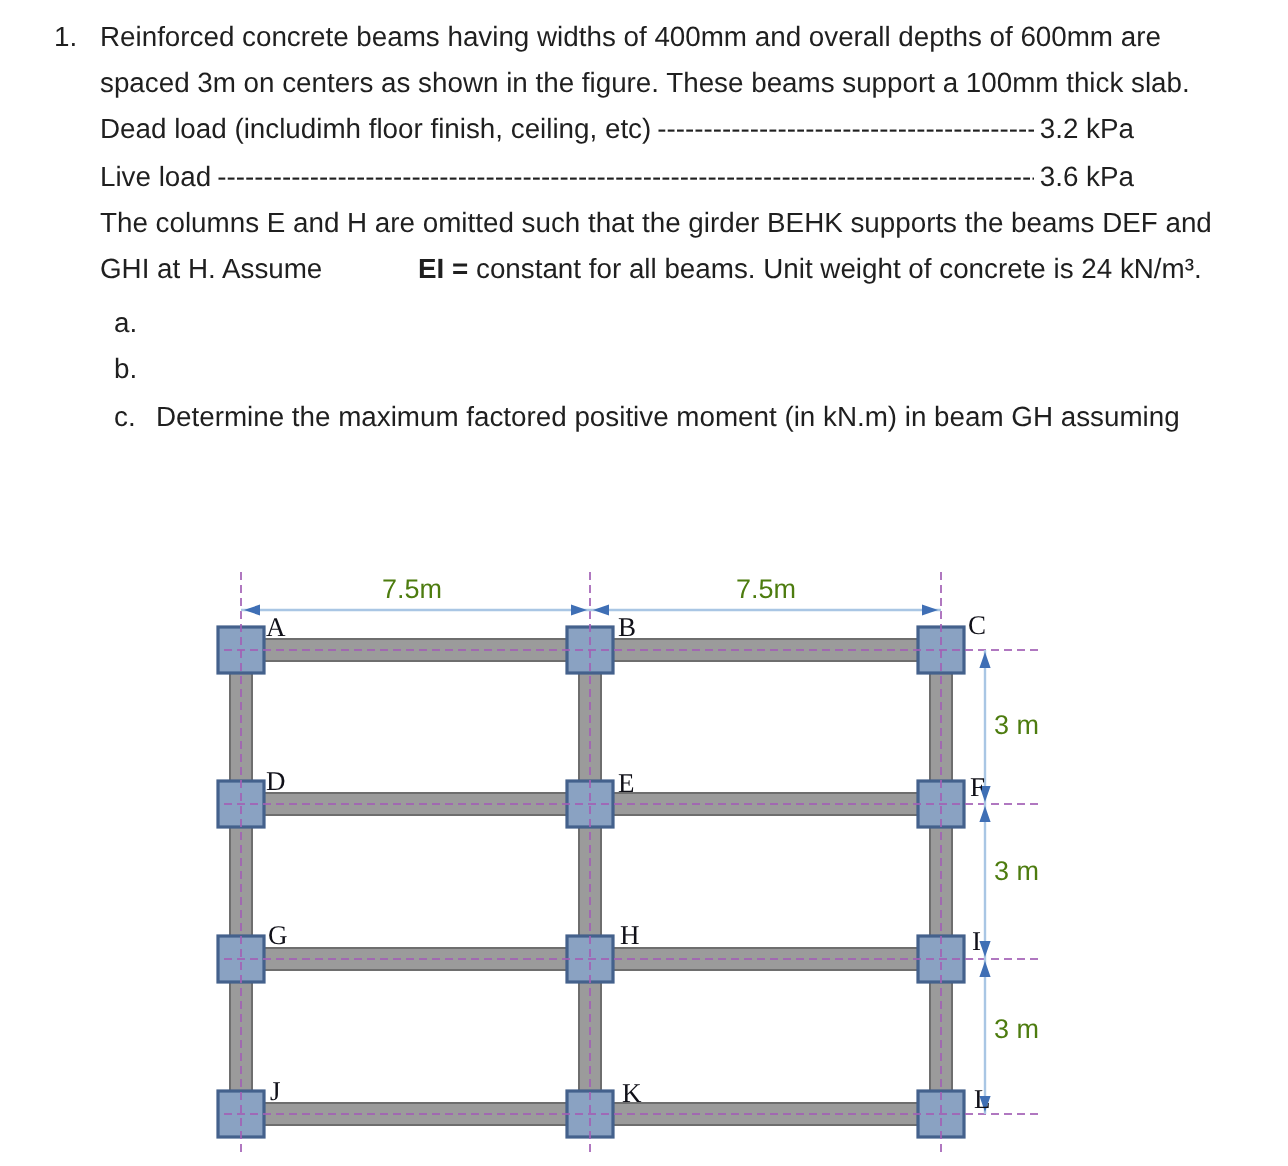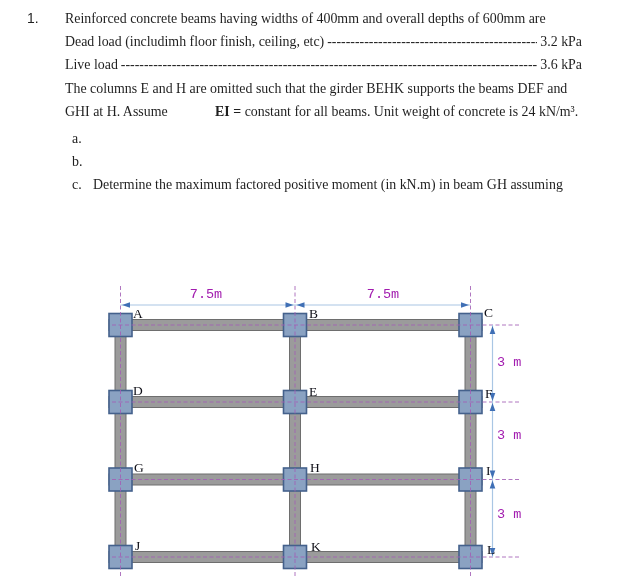--- a/index.html
+++ b/index.html
@@ -1,51 +1,52 @@
 <!DOCTYPE html>
 <html><head>
 <meta charset="utf-8">
 <style>
   html,body{margin:0;padding:0;background:#ffffff;}
   .page{position:relative;width:644px;height:583px;background:#ffffff;overflow:hidden;
         font-family:"Liberation Sans",sans-serif;color:#1f1f1f;}
   
   .ptext{position:absolute;left:0;top:7px;width:644px;font-size:13.9px;line-height:23.2px;}
   .pnum{position:absolute;left:27px;top:0;}
-  .pbody{position:absolute;left:65px;top:0;width:575px;font-family:Liberation Serif, serif;}
+  .pbody{position:absolute;left:50px;top:0;width:575px;}
   .line{white-space:nowrap;height:23.2px;}
   .leader-row{display:flex;width:517px;}
   .leader-row .leader{flex:1 1 auto;overflow:hidden;white-space:nowrap;margin:0 3px;}
   .leader-row span{white-space:nowrap;}
   .bold{font-weight:bold;padding-left:44px;}
   .list{margin-top:4px;}
   .item{display:flex;height:23.2px;white-space:nowrap;}
   .item .marker{flex:none;width:21px;padding-left:7px;}
   .item .itext{white-space:nowrap;}
   .cont{margin-left:28px;height:23.2px;white-space:nowrap;}
   
   .fig-svg{position:absolute;left:0;top:0;width:644px;height:583px;}
   .beam{stroke:#6e6e6e;stroke-width:1;}
   .colsq{stroke:#44618c;stroke-width:1.6;}
   .cline{stroke:#a25fb5;stroke-width:1;stroke-dasharray:4 2.5;fill:none;opacity:.85;}
   .dimline{stroke:#a9c6e4;stroke-width:1.2;fill:none;}
   .dimarrow{stroke:none;}
   .col-label{position:absolute;font-family:"Liberation Serif",serif;font-size:13.5px;color:#101018;}
-  .dim-label{position:absolute;font-family:Liberation Mono, monospace;font-size:13.5px;color:#a21caf;}
+  .dim-label{position:absolute;font-family:Liberation Sans, sans-serif;font-size:13.5px;color:#4d7c0f;}
   .dim-label.hcenter{transform:translateX(-50%);}
 </style>
 </head>
 <body>
 
 <div class="page">
 
   <div class="ptext">
     <span class="pnum">1.</span>
     <div class="pbody">
       <div class="line">Reinforced concrete beams having widths of 400mm and overall depths of 600mm are</div>
+      <div class="line">spaced 3m on centers as shown in the figure. These beams support a 100mm thick slab.</div>
 
       <div class="line leader-row">
         <span>Dead load (includimh floor finish, ceiling, etc)</span>
         <span class="leader">------------------------------------------------------------------------------------------------------------------------</span>
         <span>3.2 kPa</span>
       </div>
       <div class="line leader-row">
         <span>Live load</span>
         <span class="leader">------------------------------------------------------------------------------------------------------------------------</span>
         <span>3.6 kPa</span>

